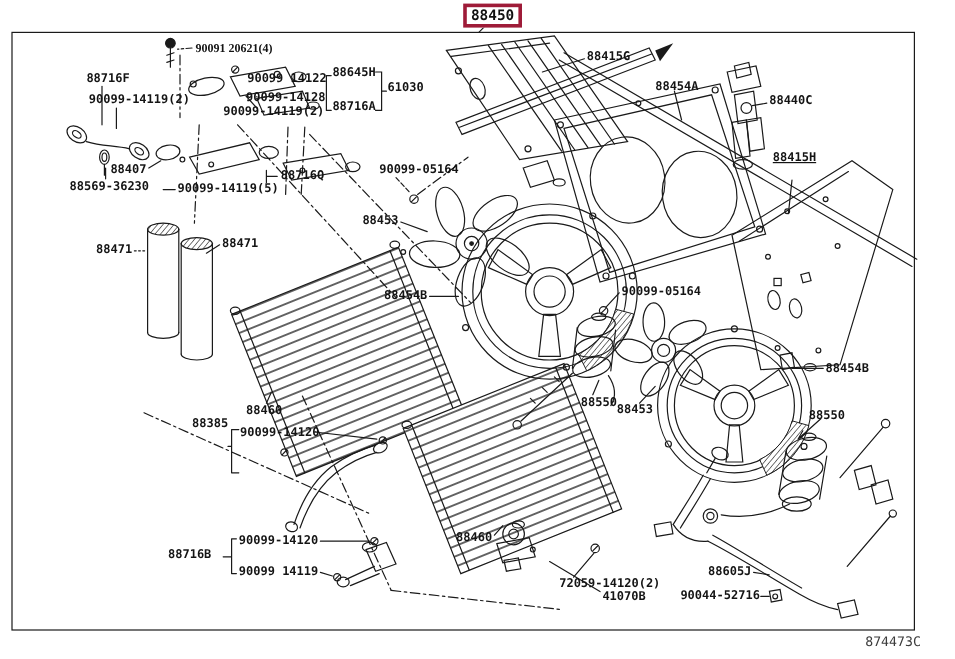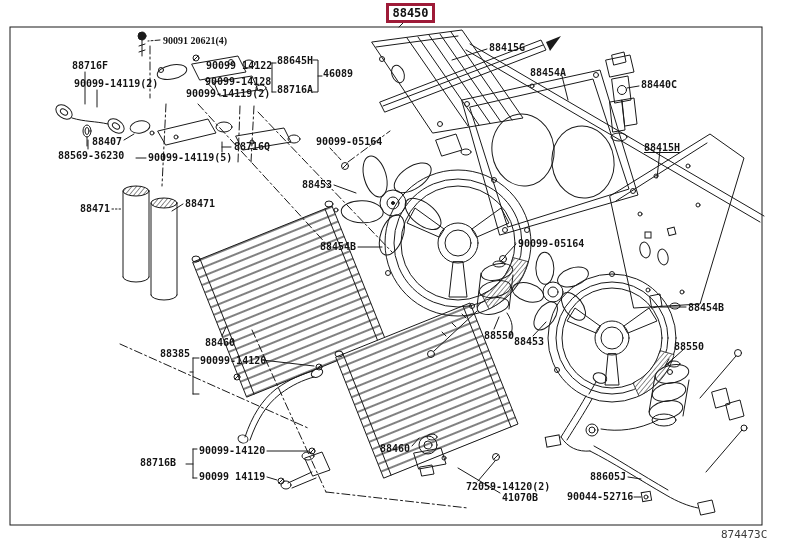--- a/index.html
+++ b/index.html
@@ -388,37 +388,37 @@
   </svg>
 
   <div id="highlight-box">88450</div>
 
   <div>
       <span class="part-label" style="left: 163px; top: 35px; font-family: Liberation Serif, serif;">90091 20621(4)</span>
       <span class="part-label" style="left: 72px; top: 60px;">88716F</span>
       <span class="part-label" style="left: 74px; top: 78px;">90099-14119(2)</span>
       <span class="part-label" style="left: 206px; top: 60px;">90099 14122</span>
       <span class="part-label" style="left: 277px; top: 55px;">88645H</span>
-      <span class="part-label" style="left: 323px; top: 68px;">46089</span>
+      <span class="part-label" style="left: 323px; top: 68px;">61030</span>
       <span class="part-label" style="left: 205px; top: 76px;">90099-14128</span>
       <span class="part-label" style="left: 186px; top: 88px;">90099-14119(2)</span>
       <span class="part-label" style="left: 277px; top: 84px;">88716A</span>
       <span class="part-label" style="left: 316px; top: 136px;">90099-05164</span>
       <span class="part-label" style="left: 92px; top: 136px;">88407</span>
       <span class="part-label" style="left: 58px; top: 150px;">88569-36230</span>
       <span class="part-label" style="left: 148px; top: 152px;">90099-14119(5)</span>
       <span class="part-label" style="left: 234px; top: 141px;">88716Q</span>
       <span class="part-label" style="left: 80px; top: 203px;">88471</span>
       <span class="part-label" style="left: 185px; top: 198px;">88471</span>
       <span class="part-label" style="left: 302px; top: 179px;">88453</span>
       <span class="part-label" style="left: 320px; top: 241px;">88454B</span>
       <span class="part-label" style="left: 489px; top: 42px;">88415G</span>
-      <span class="part-label" style="left: 530px; top: 67px;">88454A</span>
+      <span class="part-label" style="left: 546px; top: 67px;">88454A</span>
       <span class="part-label" style="left: 641px; top: 79px;">88440C</span>
-      <span class="part-label" style="left: 644px; top: 142px; text-decoration: underline;">88415H</span>
+      <span class="part-label" style="left: 644px; top: 126px; text-decoration: underline;">88415H</span>
       <span class="part-label" style="left: 518px; top: 238px;">90099-05164</span>
       <span class="part-label" style="left: 484px; top: 330px;">88550</span>
       <span class="part-label" style="left: 514px; top: 336px;">88453</span>
       <span class="part-label" style="left: 688px; top: 302px;">88454B</span>
       <span class="part-label" style="left: 674px; top: 341px;">88550</span>
       <span class="part-label" style="left: 205px; top: 337px;">88460</span>
       <span class="part-label" style="left: 200px; top: 355px;">90099-14120</span>
       <span class="part-label" style="left: 160px; top: 348px;">88385</span>
       <span class="part-label" style="left: 380px; top: 443px;">88460</span>
       <span class="part-label" style="left: 140px; top: 457px;">88716B</span>

